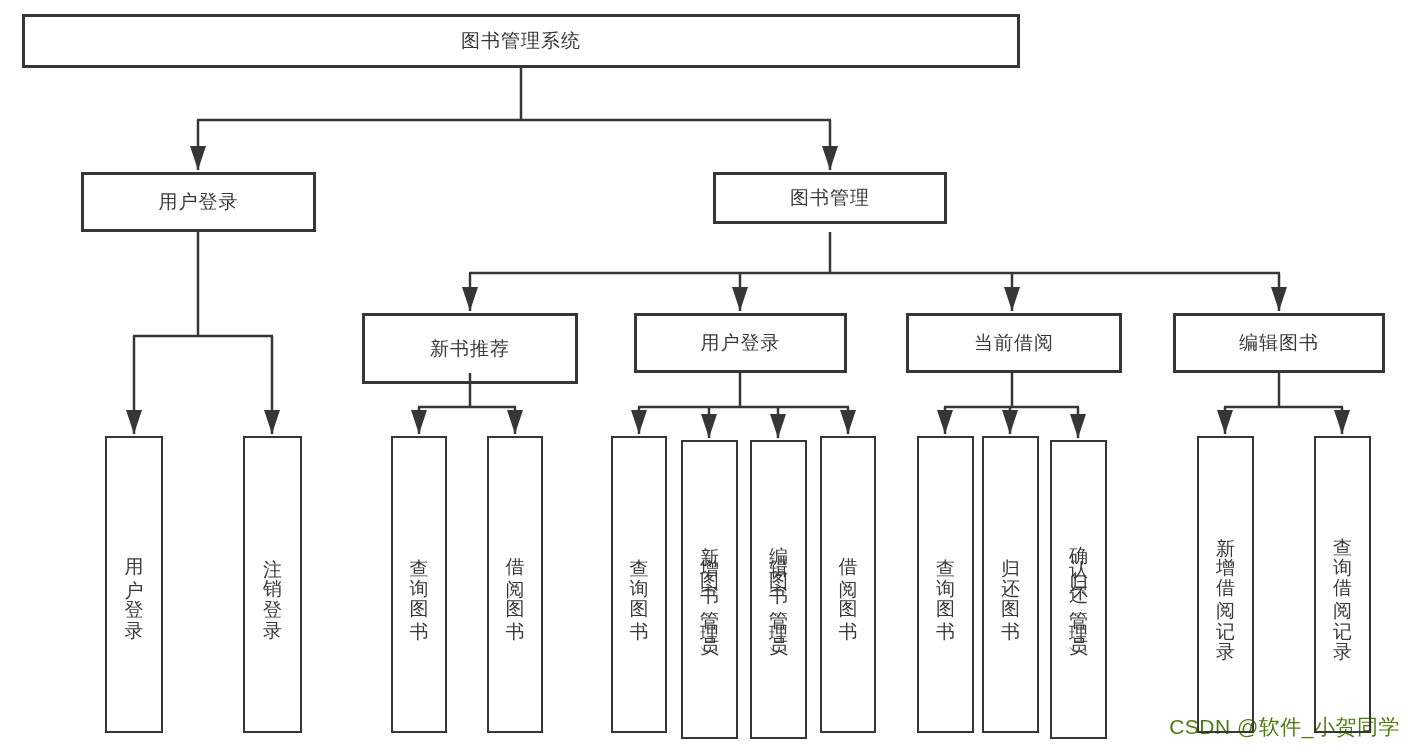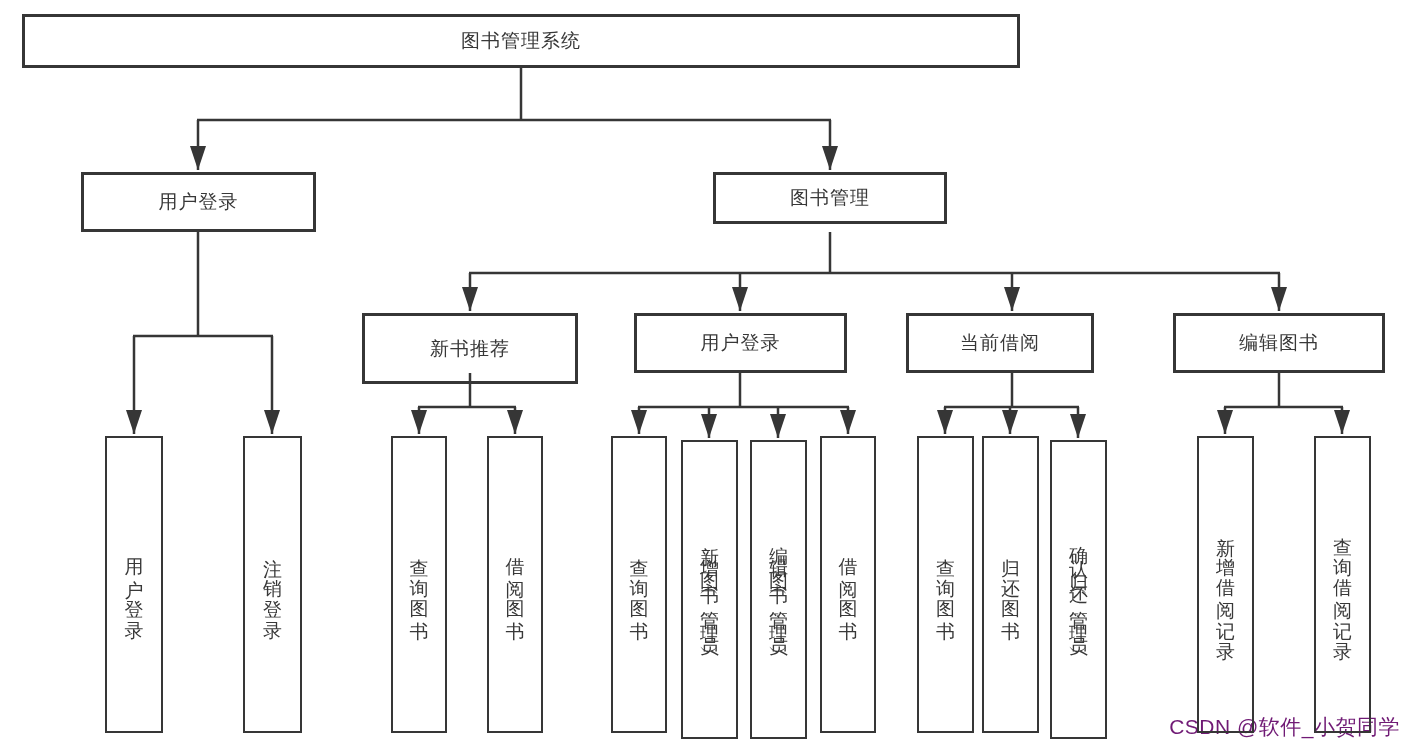--- a/index.html
+++ b/index.html
@@ -39,21 +39,21 @@
   .ls-tight{letter-spacing:13px;}
   #connectors{
     position:absolute;left:0;top:0;z-index:3;
     pointer-events:none;
   }
   #connectors line{stroke:#363636;stroke-width:2.5;}
   #watermark{
     position:absolute;
     right:5px;top:713px;
     z-index:1;
-    color:#701a75;
+    color:#4d7c0f;
     font-size:21px;
     letter-spacing:0.5px;
     white-space:nowrap;
   }
 </style>
 </head>
 <body>
 
 <div id="stage">
 
@@ -69,21 +69,21 @@
   <div class="box" style="left:713px;top:172px;width:234px;height:52px;">
     <span>图书管理</span>
   </div>
 
   <div class="box" style="left:362px;top:313px;width:216px;height:71px;font-family:Liberation Mono, monospace;">
     <span>新书推荐</span>
   </div>
   <div class="box" style="left:634px;top:313px;width:213px;height:60px;">
     <span>用户登录</span>
   </div>
-  <div class="box" style="left:906px;top:313px;width:188px;height:60px;">
+  <div class="box" style="left:906px;top:313px;width:216px;height:60px;">
     <span>当前借阅</span>
   </div>
   <div class="box" style="left:1173px;top:313px;width:212px;height:60px;">
     <span>编辑图书</span>
   </div>
 
   <div class="box leaf" style="left:105px;top:436px;width:58px;height:297px;">
     <span class="v-text ls-wide">用户登录</span>
   </div>
   <div class="box leaf" style="left:243px;top:436px;width:59px;height:297px;">

